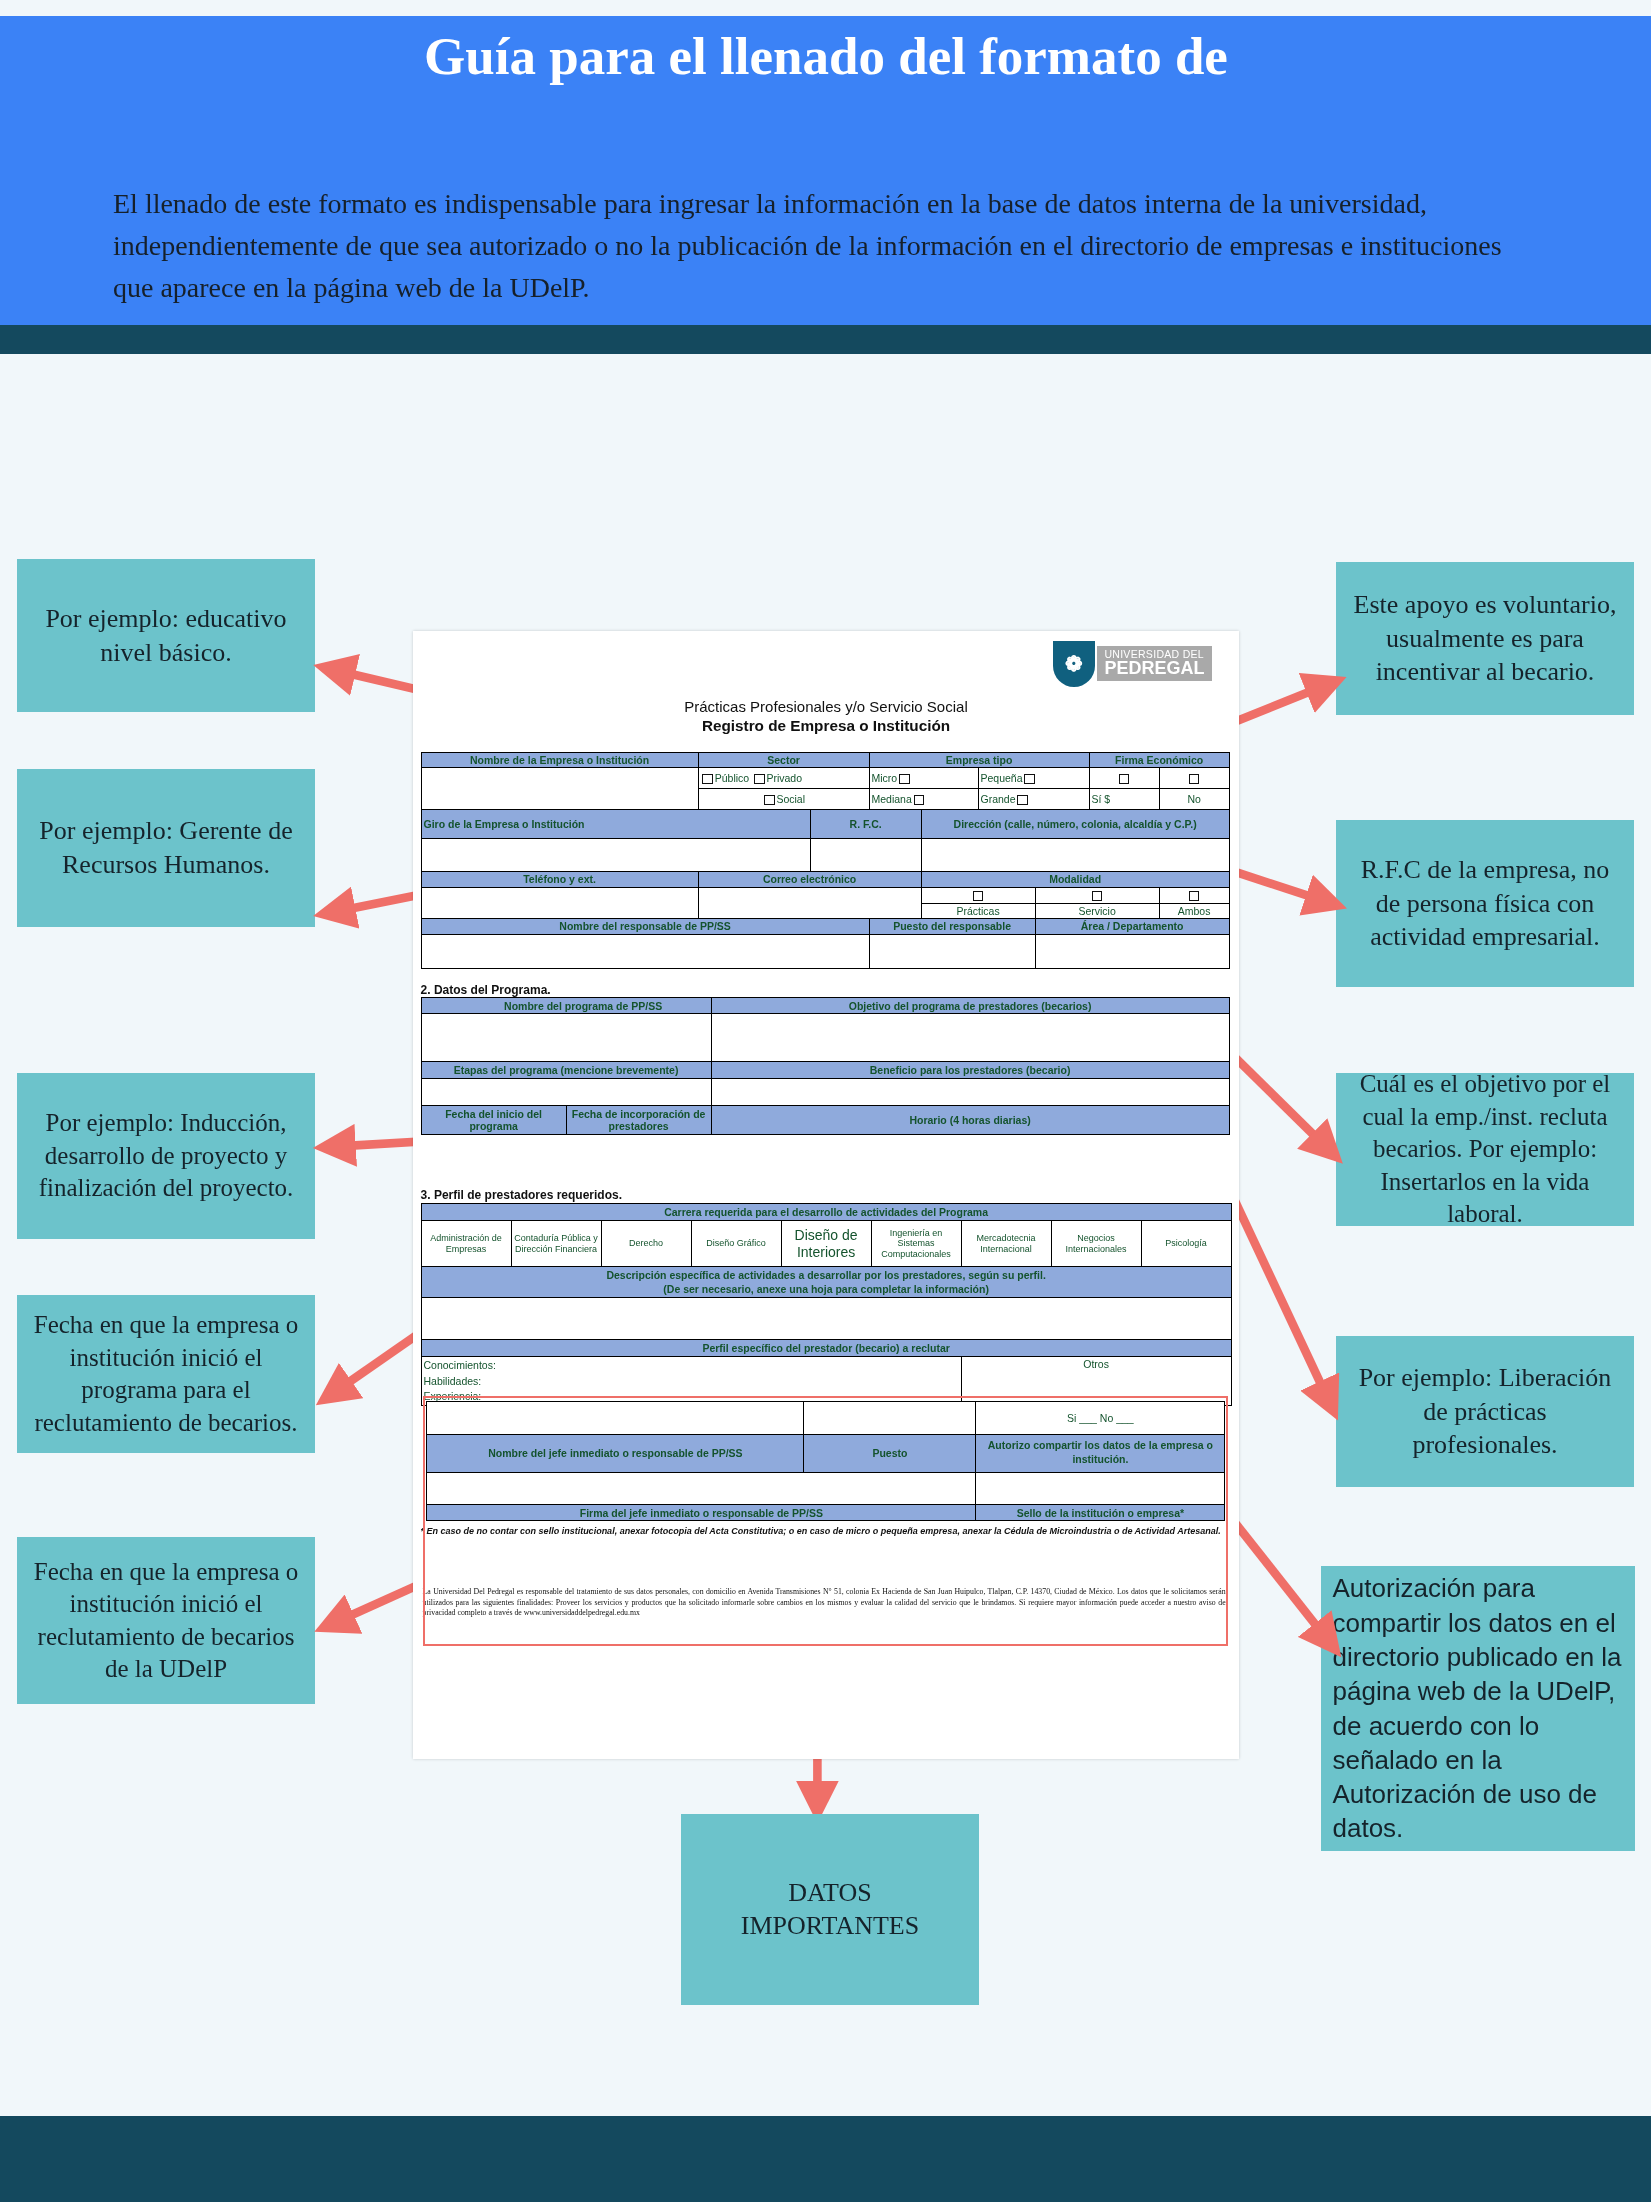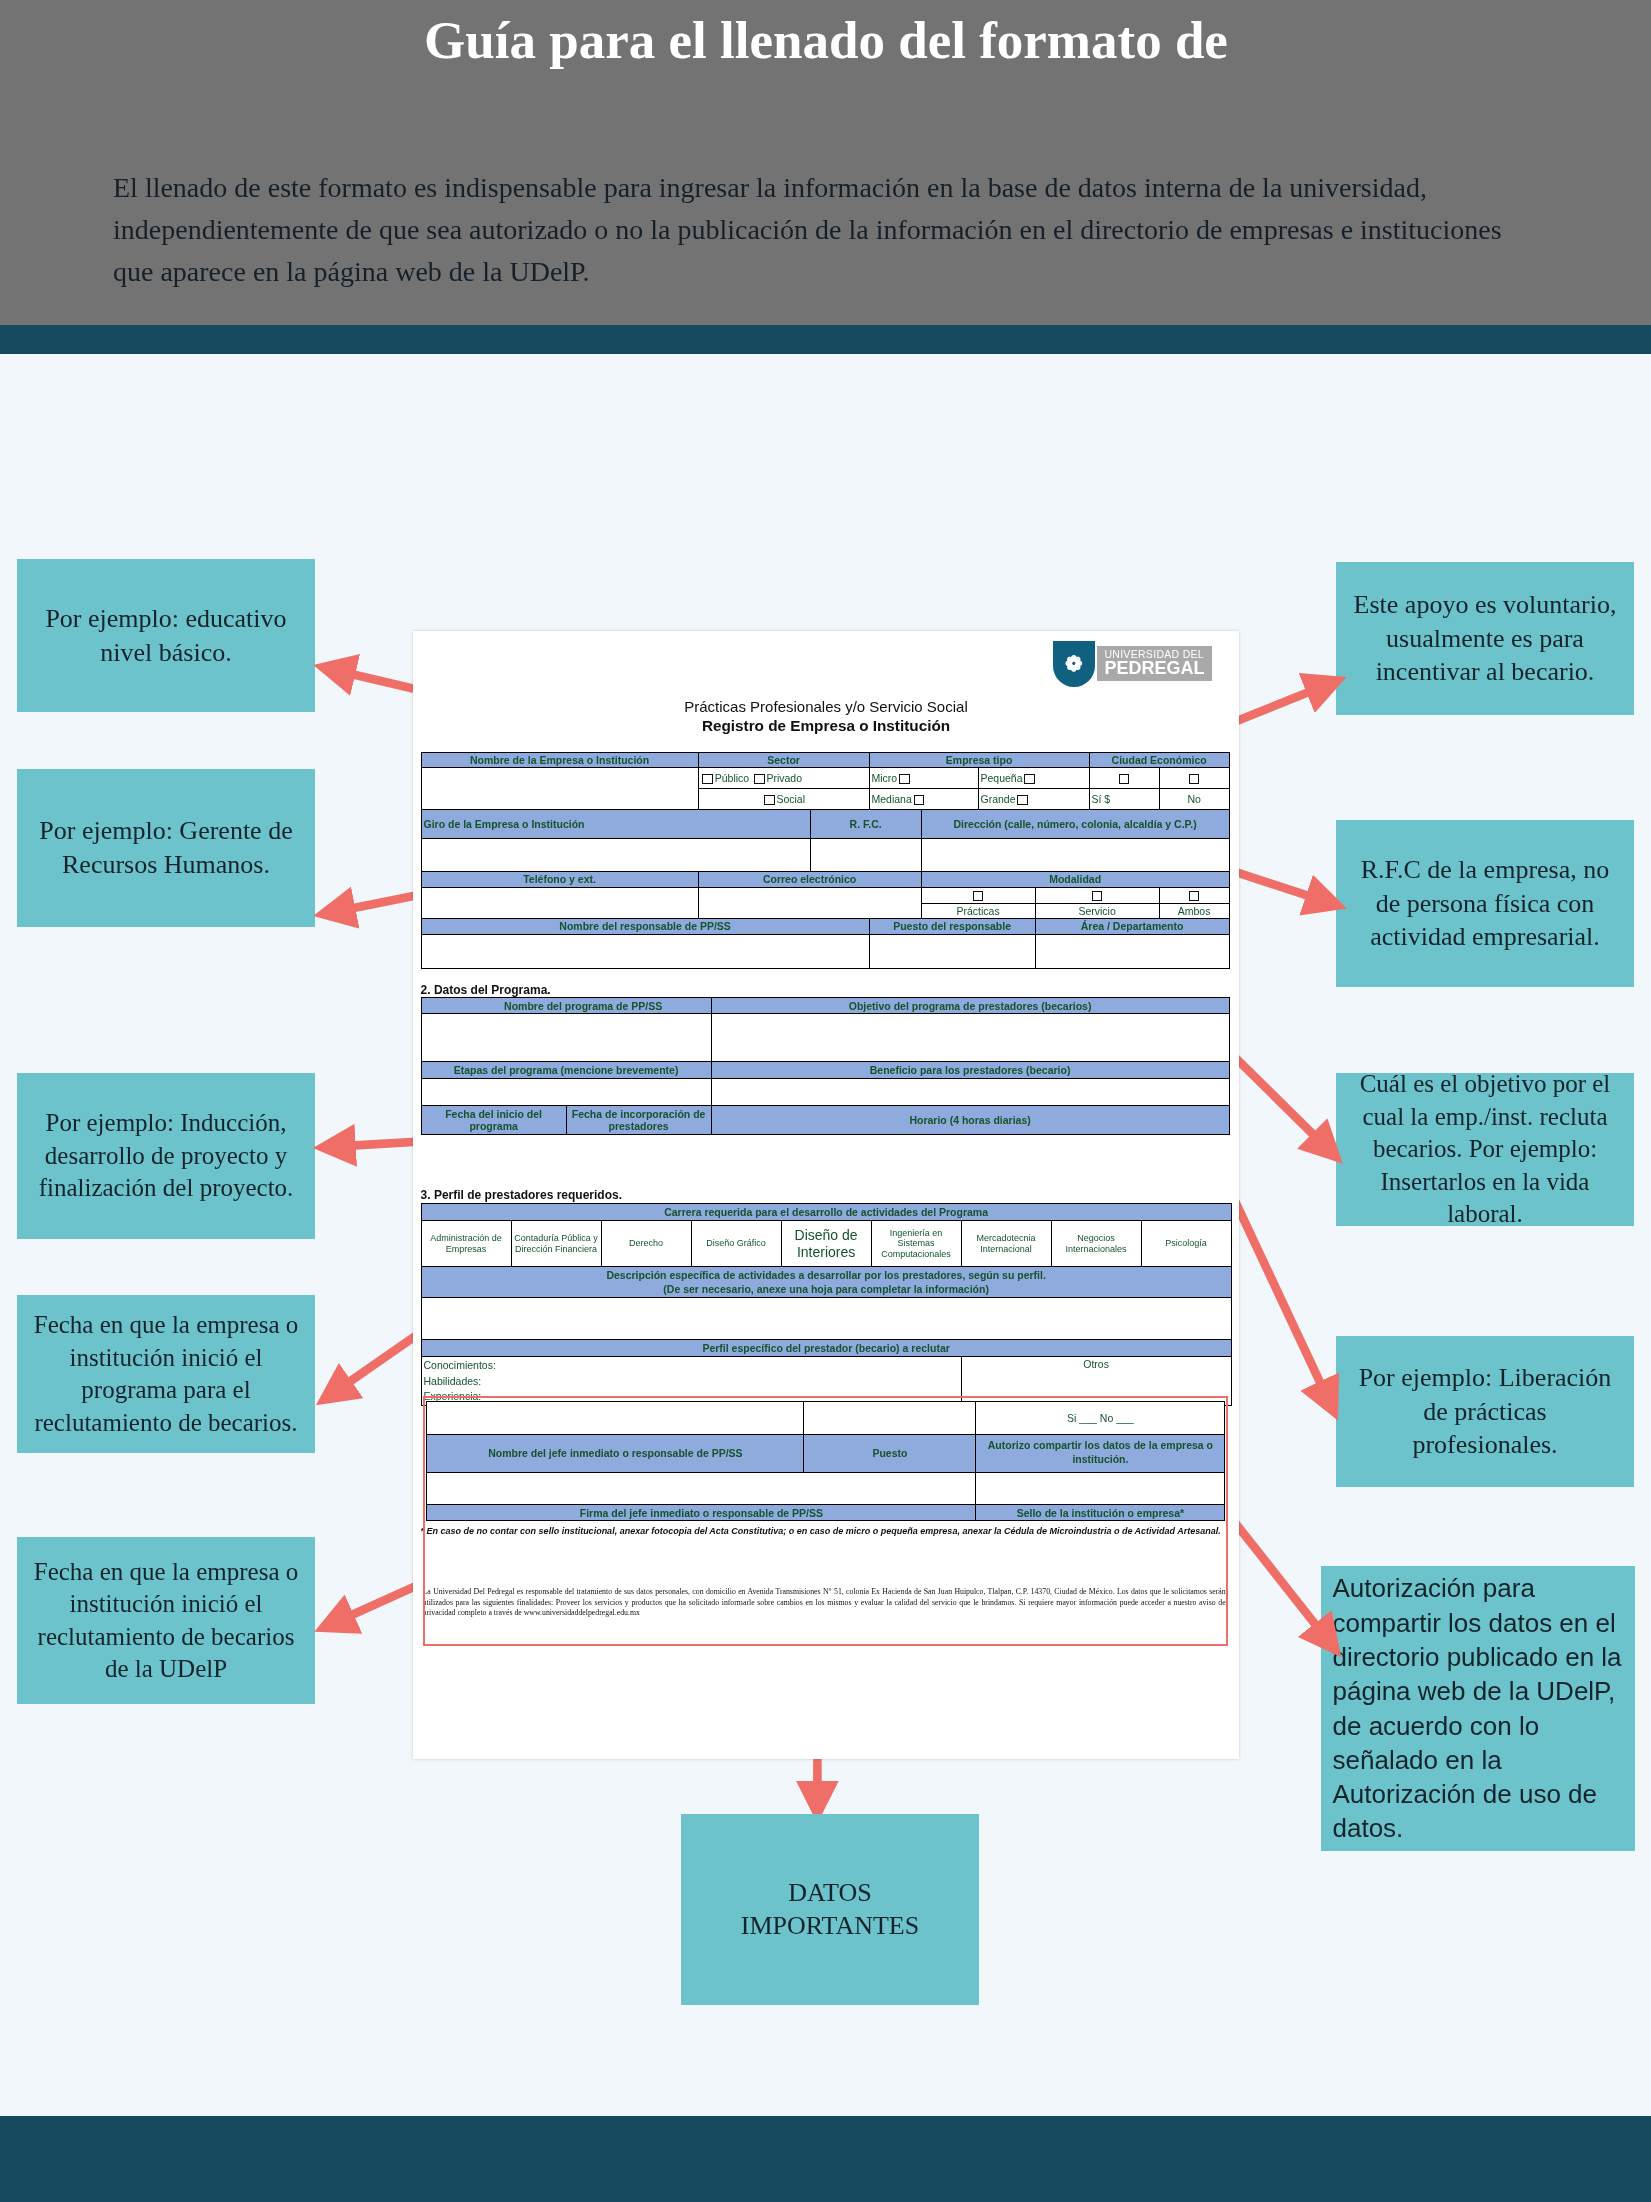--- a/index.html
+++ b/index.html
@@ -6,22 +6,22 @@
   html,body { width:1652px; height:2202px; }
   body {
     background:#f1f7fa;
     font-family:"Liberation Serif", serif;
     position:relative;
     overflow:hidden;
   }
 
   
   #header {
-    position:absolute; left:0; top:0; width:1652px; height:334px;
-    background:#737373;
+    position:absolute; left:0; top:16px; width:1652px; height:334px;
+    background:#3b82f6;
   }
   #title-line1 {
     position:absolute; left:0; top:13.4px; width:1652px;
     text-align:center; color:#ffffff;
     font-size:53px; font-weight:bold; line-height:1.05;
     font-family:"Liberation Serif", serif;
   }
   #title-line2 {
     position:absolute; left:0; top:73px; width:1652px;
     text-align:center; color:#ffffff;
@@ -235,21 +235,21 @@
         <col style="width:57px">
         <col style="width:54px">
         <col style="width:70px">
         <col style="width:70px">
       </colgroup>
     <tbody>
         <tr>
       <td class="hdr" rowspan="1">Nombre de la Empresa o Institución</td>
       <td class="hdr" colspan="3">Sector</td>
       <td class="hdr" colspan="4">Empresa tipo</td>
-      <td class="hdr" colspan="2">Ciudad Económico</td>
+      <td class="hdr" colspan="2">Firma Económico</td>
     </tr>
     <tr>
       <td class="blank" rowspan="2" style="height:42px;"></td>
       <td colspan="3" class="lft" style="height:21px;">
         <span class="cb"></span><span>Público</span>
         <span class="cb"></span><span>Privado</span>
       </td>
       <td colspan="2" class="lft">
         <span>Micro</span><span class="cb"></span>
       </td>

